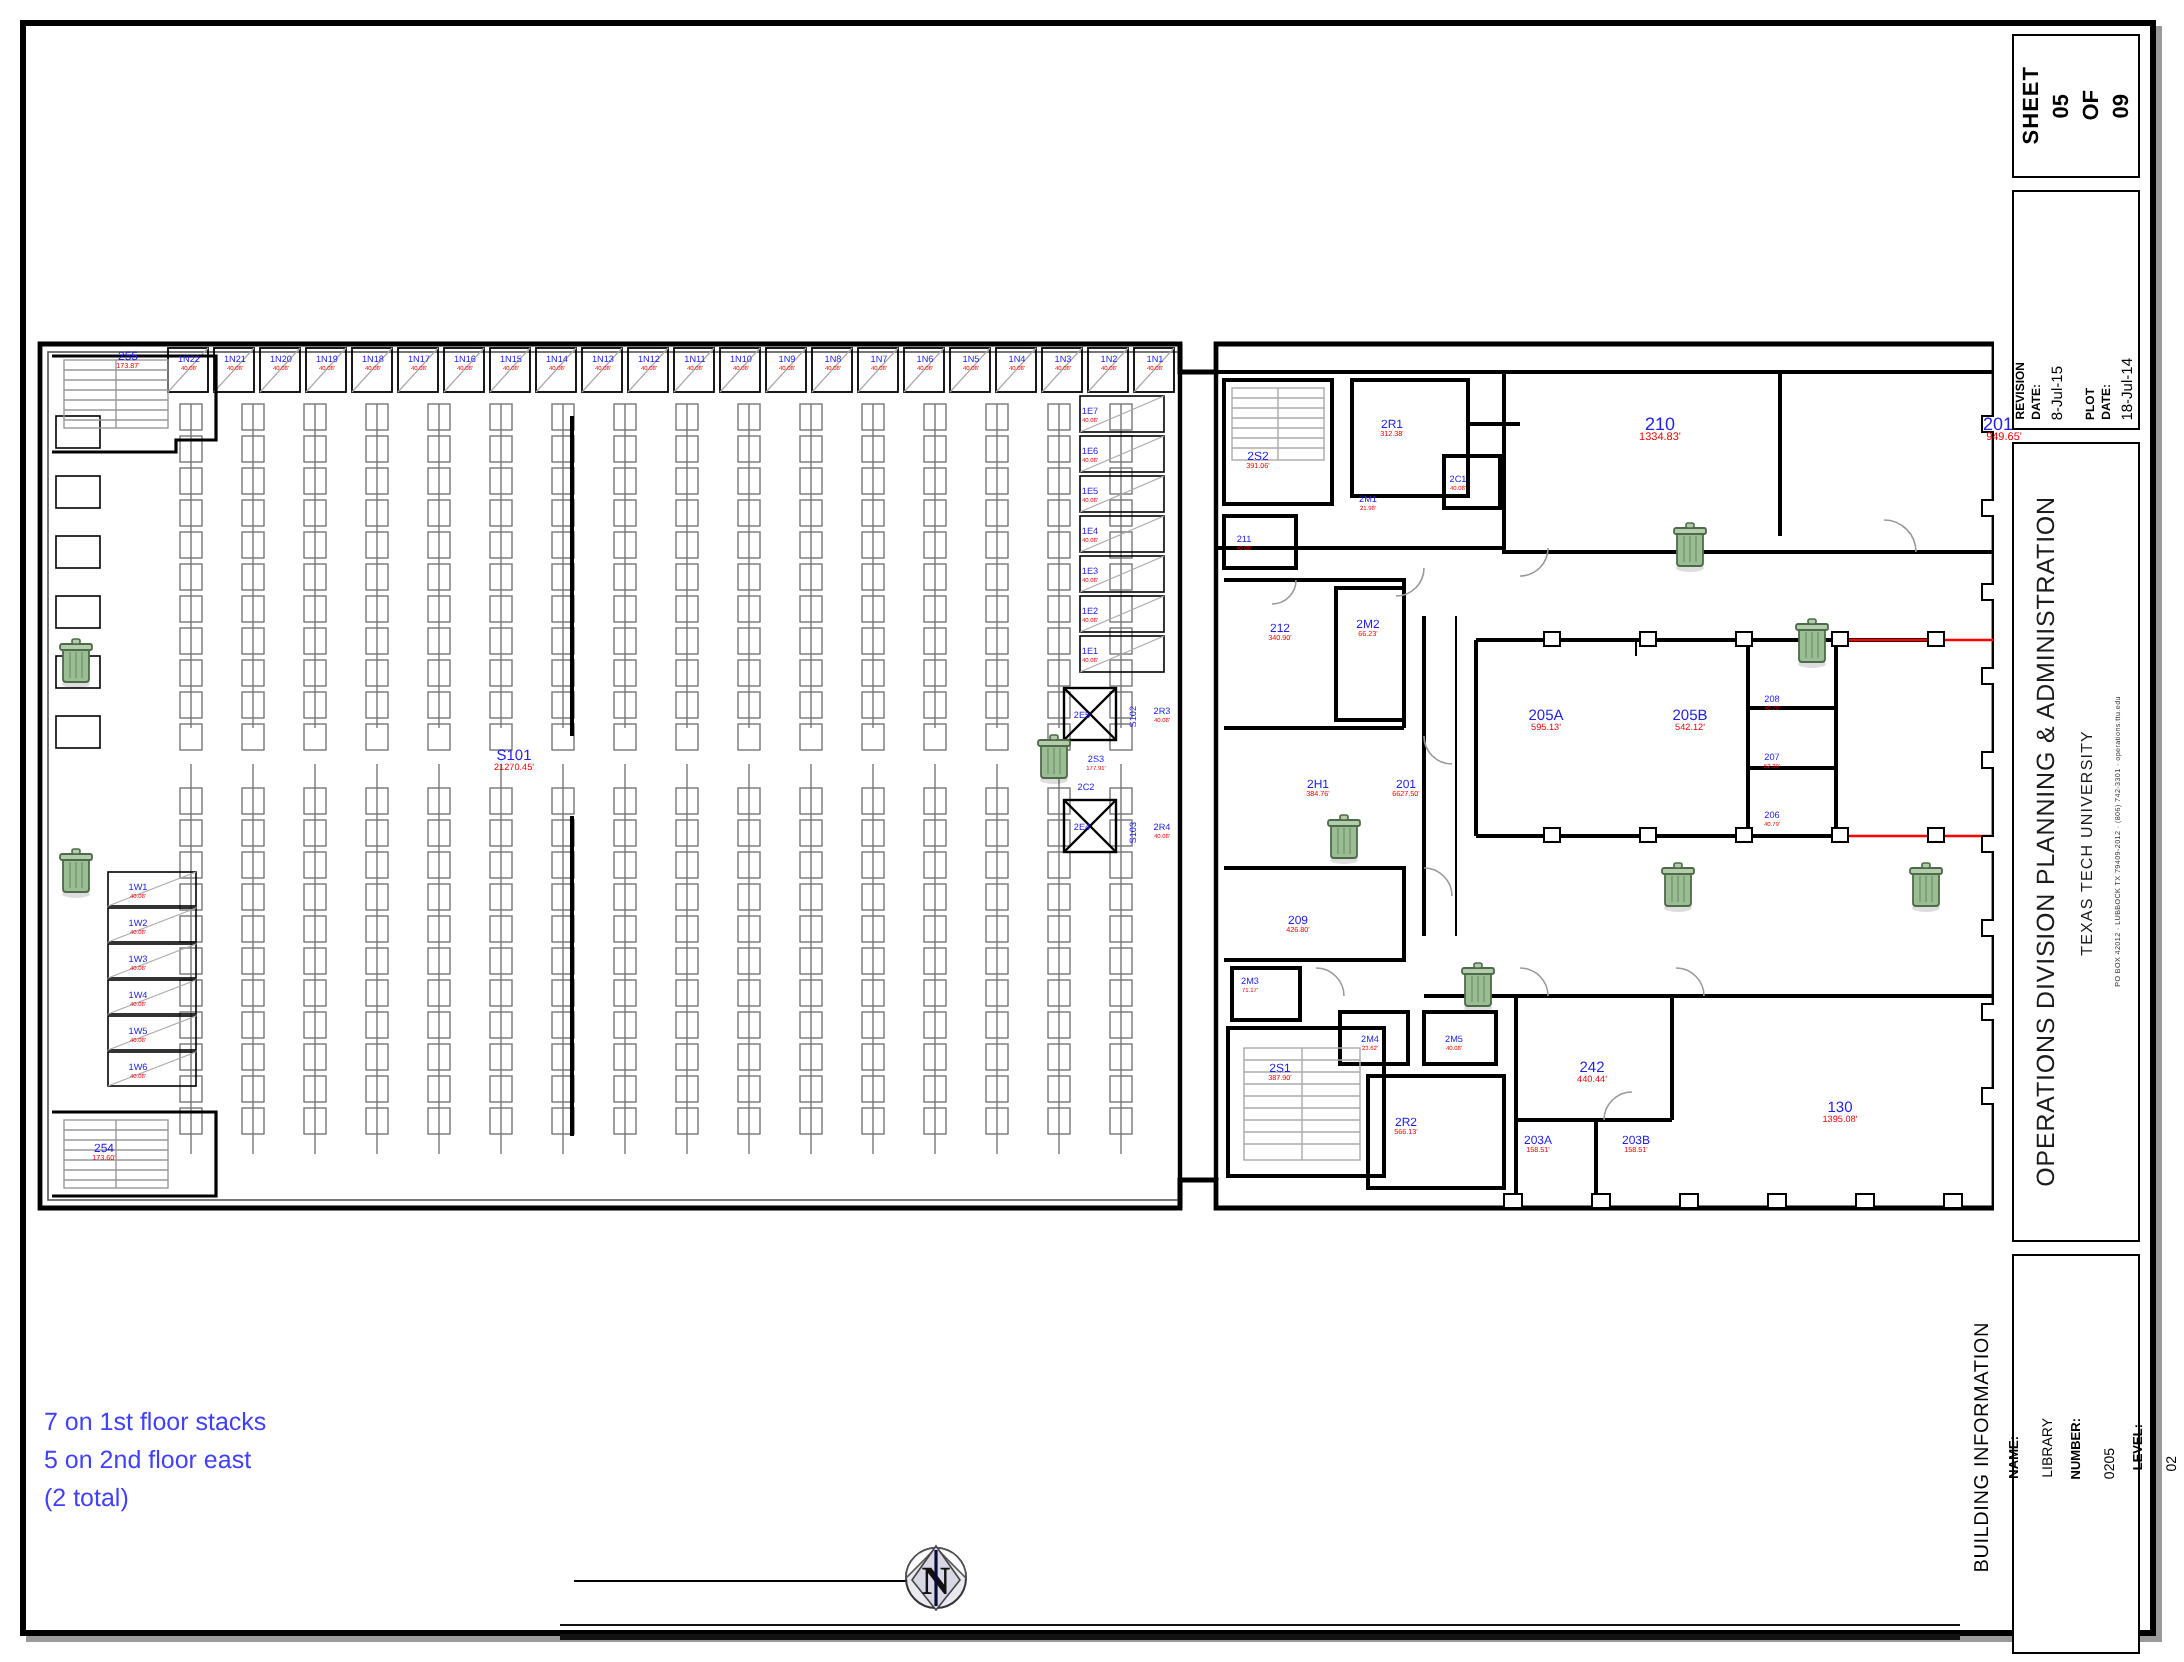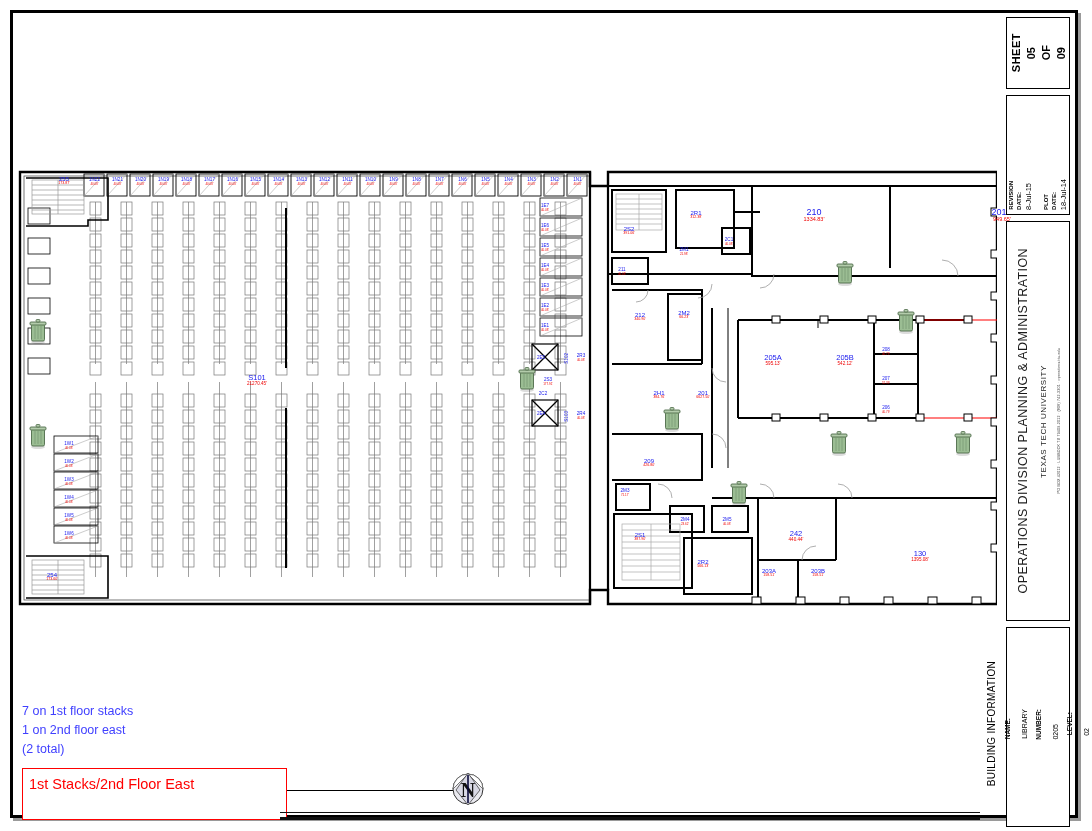--- a/index.html
+++ b/index.html
@@ -957,21 +957,21 @@
           <span class="a">23.62'</span>
         </div>
         <div class="rm sz-xs" style="left: 693px; top: 350px; width: 44px;">
           <span class="n">2M5</span>
           <span class="a">40.08'</span>
         </div>
         <div class="rm sz-sm" style="left: 669px; top: 391px; width: 44px;">
           <span class="n">2R2</span>
           <span class="a">566.13'</span>
         </div>
-        <div class="rm sz-lg" style="left: 780px; top: 40px; width: 44px;">
+        <div class="rm sz-lg" style="left: 796px; top: 40px; width: 44px;">
           <span class="n">210</span>
           <span class="a">1334.83'</span>
         </div>
         <div class="rm sz-lg" style="left: 968px; top: 40px; width: 44px;">
           <span class="n">201A</span>
           <span class="a">949.65'</span>
         </div>
         <div class="rm sz-md" style="left: 739px; top: 186px; width: 44px;">
           <span class="n">205A</span>
           <span class="a">595.13'</span>
@@ -1114,27 +1114,24 @@
             <line x1="13" y1="8" x2="13" y2="21" stroke="#7a9a74" stroke-width="0.8"></line>
             <rect x="2" y="4" width="16" height="3" rx="1" fill="#b3ccab" stroke="#4e6b49" stroke-width="0.9"></rect>
             <rect x="8" y="1.5" width="4" height="2.5" rx="1" fill="#b3ccab" stroke="#4e6b49" stroke-width="0.8"></rect>
           </svg>
         </div>
       </div>
   </div>
 
   <div class="notes">
     <div>7 on 1st floor stacks</div>
-    <div>1 on 2nd floor east</div>
+    <div>5 on 2nd floor east</div>
     <div>(2 total)</div>
   </div>
 
-  <div class="titlebox">
-    <span>1st Stacks/2nd Floor East</span>
-  </div>
   <div class="tb-leader"></div>
 
   <div class="north">
     <svg width="42" height="42" viewBox="0 0 42 42">
       <circle cx="21" cy="22" r="15" fill="#e9e9ef" stroke="#333" stroke-width="1"></circle>
       <path d="M6 22 A15 15 0 0 1 36 22 L21 7 Z" fill="#fff" stroke="#555" stroke-width="0.8"></path>
       <path d="M21 6 L33 23 L21 38 L9 23 Z" fill="#d8d8e4" stroke="#444" stroke-width="0.8"></path>
       <text x="21" y="30" font-size="20" font-family="Liberation Serif, serif" font-weight="bold" text-anchor="middle" fill="#111">N</text>
       <g stroke="#0a0a3a" stroke-width="1.6">
           <line x1="21" y1="8" x2="21" y2="36"></line>

